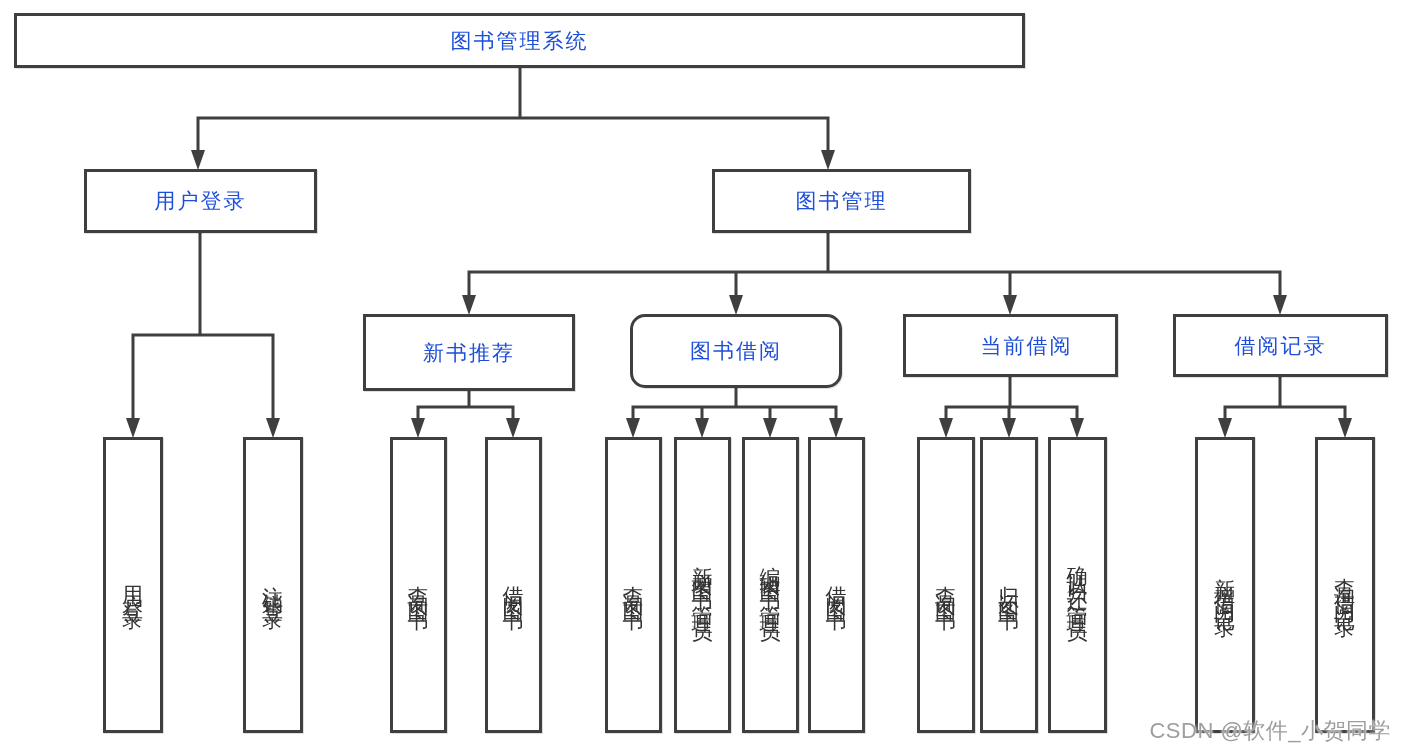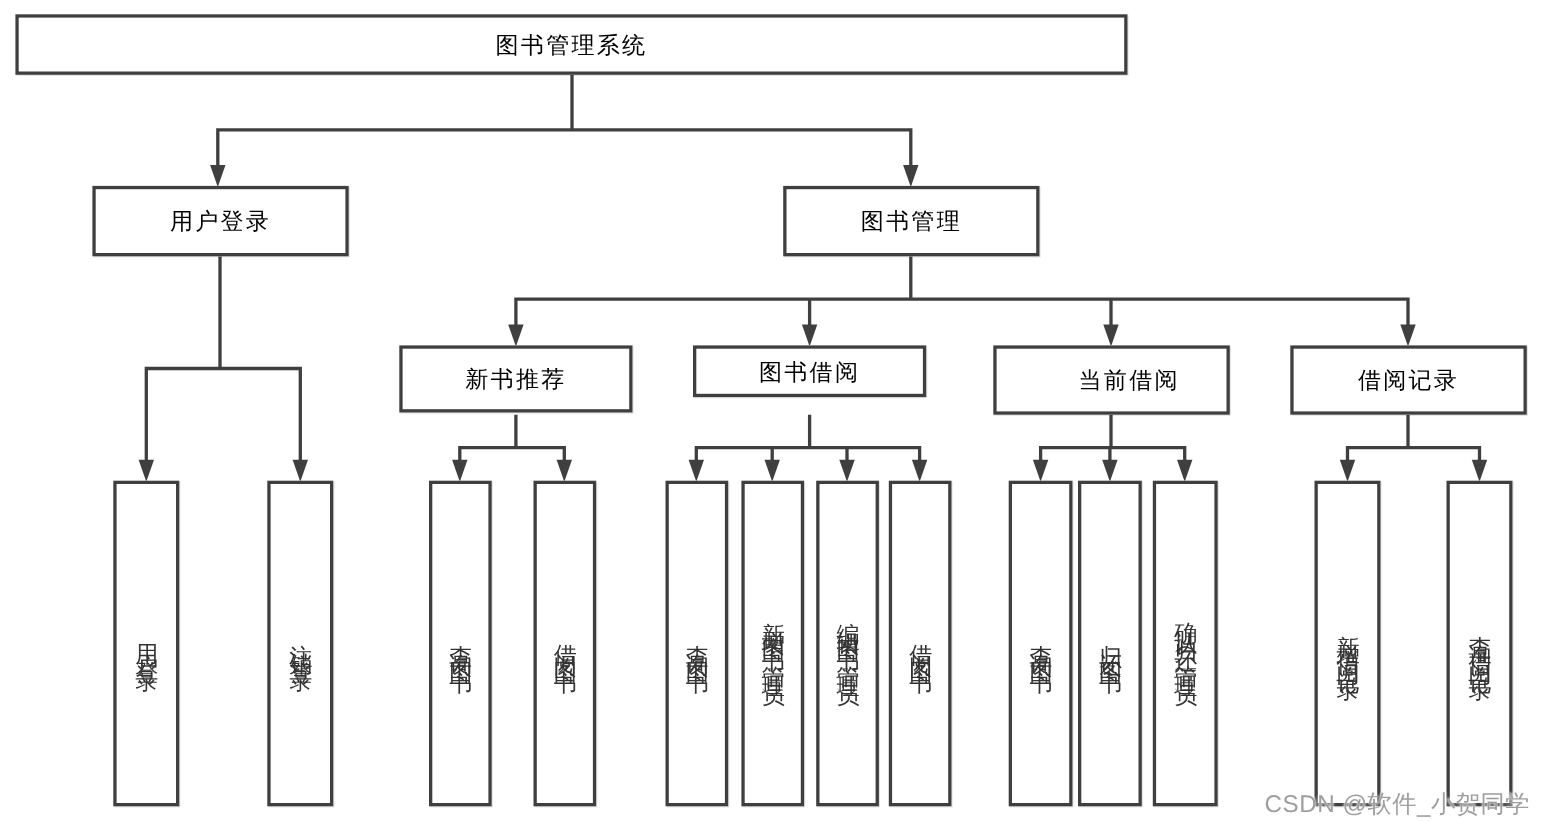--- a/index.html
+++ b/index.html
@@ -26,21 +26,21 @@
     align-items: center;
     justify-content: center;
     color: #333333;
     z-index: 2;
     box-shadow: 1px 1px 0 rgba(0,0,0,0.12);
   }
   .hnode span {
     font-size: 21px;
     letter-spacing: 2px;
     white-space: nowrap;
-    color: #000000;
+    color: #1d4ed8;
   }
   .vnode { top: 437px; height: 296px; }
   .vnode span {
     writing-mode: vertical-rl;
     font-size: 21px;
     line-height: 1;
     letter-spacing: 8px;
     color: #333333;
   }
   .watermark {
@@ -93,28 +93,28 @@
     </g>
   </svg>
 
   <div class="node hnode" style="left:14px; top:13px; width:1011px; height:55px;">
     <span>图书管理系统</span>
   </div>
 
   <div class="node hnode" style="left:84px; top:169px; width:233px; height:64px;">
     <span>用户登录</span>
   </div>
-  <div class="node hnode" style="left:712px; top:169px; width:233px; height:64px;">
+  <div class="node hnode" style="left:712px; top:169px; width:259px; height:64px;">
     <span>图书管理</span>
   </div>
 
-  <div class="node hnode" style="left:363px; top:314px; width:212px; height:61px;">
+  <div class="node hnode" style="left:363px; top:314px; width:212px; height:77px;">
     <span>新书推荐</span>
   </div>
-  <div class="node hnode" style="left:630px; top:314px; width:212px; height:47px;">
+  <div class="node hnode" style="left:630px; top:314px; width:212px; height:74px;border-radius:15px;">
     <span>图书借阅</span>
   </div>
   <div class="node hnode" style="left:903px; top:314px; width:215px; height:63px;padding-left:32px;">
     <span>当前借阅</span>
   </div>
   <div class="node hnode" style="left:1173px; top:314px; width:215px; height:63px;">
     <span>借阅记录</span>
   </div>
 
   <div class="node vnode" style="left:103px; width:60px;">

